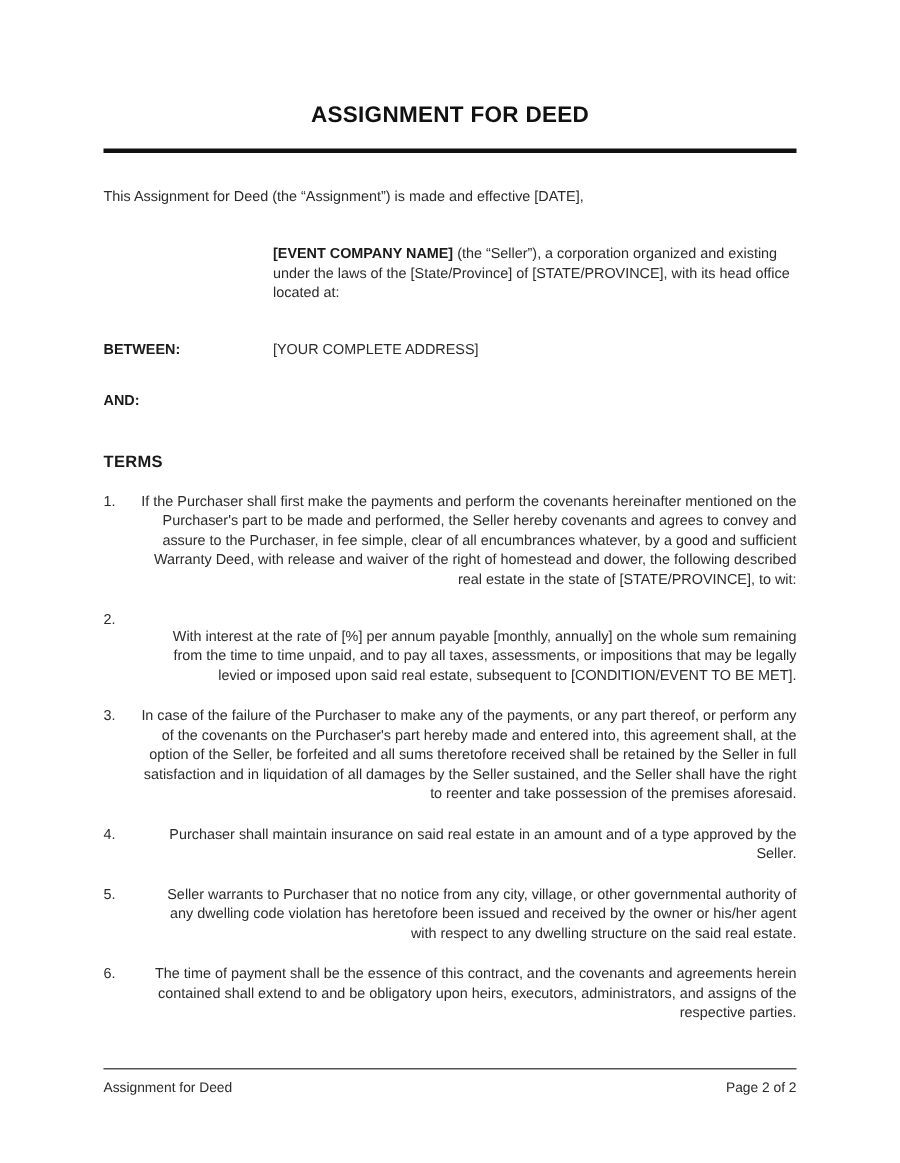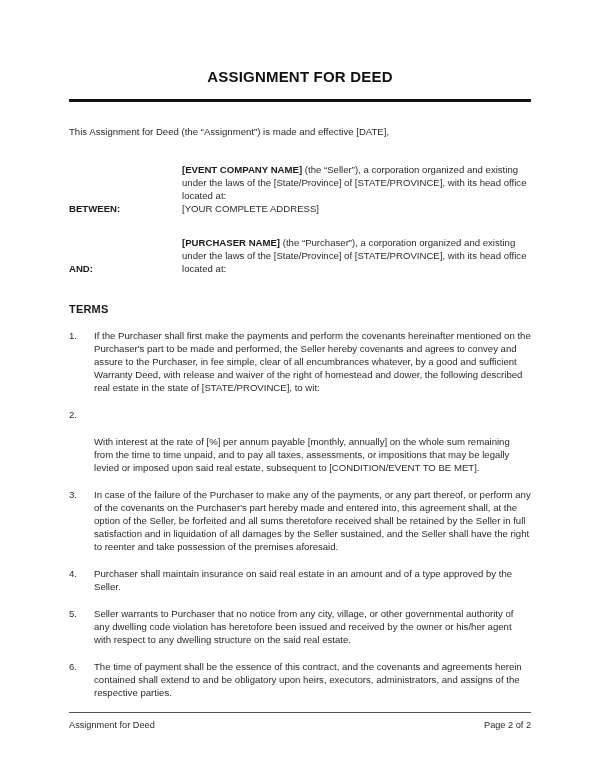--- a/index.html
+++ b/index.html
@@ -78,21 +78,21 @@
     flex: 1 1 auto;
     font-size: 9.6px;
     line-height: 13px;
     color: #2b2b2b;
   }
   .party-body .strong {
     font-weight: bold;
     color: #1a1a1a;
   }
   .party-address {
-    margin-top: 0;
+    margin-top: 25px;
   }
 
   
   .terms-heading {
     font-size: 11px;
     font-weight: bold;
     color: #1a1a1a;
     margin-top: 28px;
     letter-spacing: 0.2px;
   }
@@ -107,23 +107,24 @@
     flex: 0 0 25px;
     font-size: 9.6px;
     line-height: 13px;
     color: #2b2b2b;
   }
   .term-body {
     flex: 1 1 auto;
     font-size: 9.6px;
     line-height: 13px;
     color: #2b2b2b;
+    text-align: right;
   }
   .term-cont {
-    margin-top: 27px;
+    margin-top: 11px;
   }
 
   
   .footer {
     position: absolute;
     left: 69px;
     width: 462px;
     top: 712px;
   }
   .rule-footer {
@@ -156,21 +157,20 @@
       <div class="party-label">BETWEEN:</div>
       <div class="party-body">
         <div><span class="strong">[EVENT COMPANY NAME]</span><span> (the “Seller”), a corporation organized and existing under the laws of the [State/Province] of [STATE/PROVINCE], with its head office located at:</span></div>
         <div class="party-address">[YOUR COMPLETE ADDRESS]</div>
       </div>
     </div>
 
     <div class="party-block second">
       <div class="party-label">AND:</div>
       <div class="party-body">
-        <div><span class="strong">[PURCHASER NAME]</span><span> (the “Purchaser”), a corporation organized and existing under the laws of the [State/Province] of [STATE/PROVINCE], with its head office located at:</span></div>
       </div>
     </div>
 
     <div class="terms-heading">TERMS</div>
 
     <div class="term-item">
       <div class="term-num">1.</div>
       <div class="term-body">
         <div>If the Purchaser shall first make the payments and perform the covenants hereinafter mentioned on the Purchaser's part to be made and performed, the Seller hereby covenants and agrees to convey and assure to the Purchaser, in fee simple, clear of all encumbrances whatever, by a good and sufficient Warranty Deed, with release and waiver of the right of homestead and dower, the following described real estate in the state of [STATE/PROVINCE], to wit:</div>
       </div>

